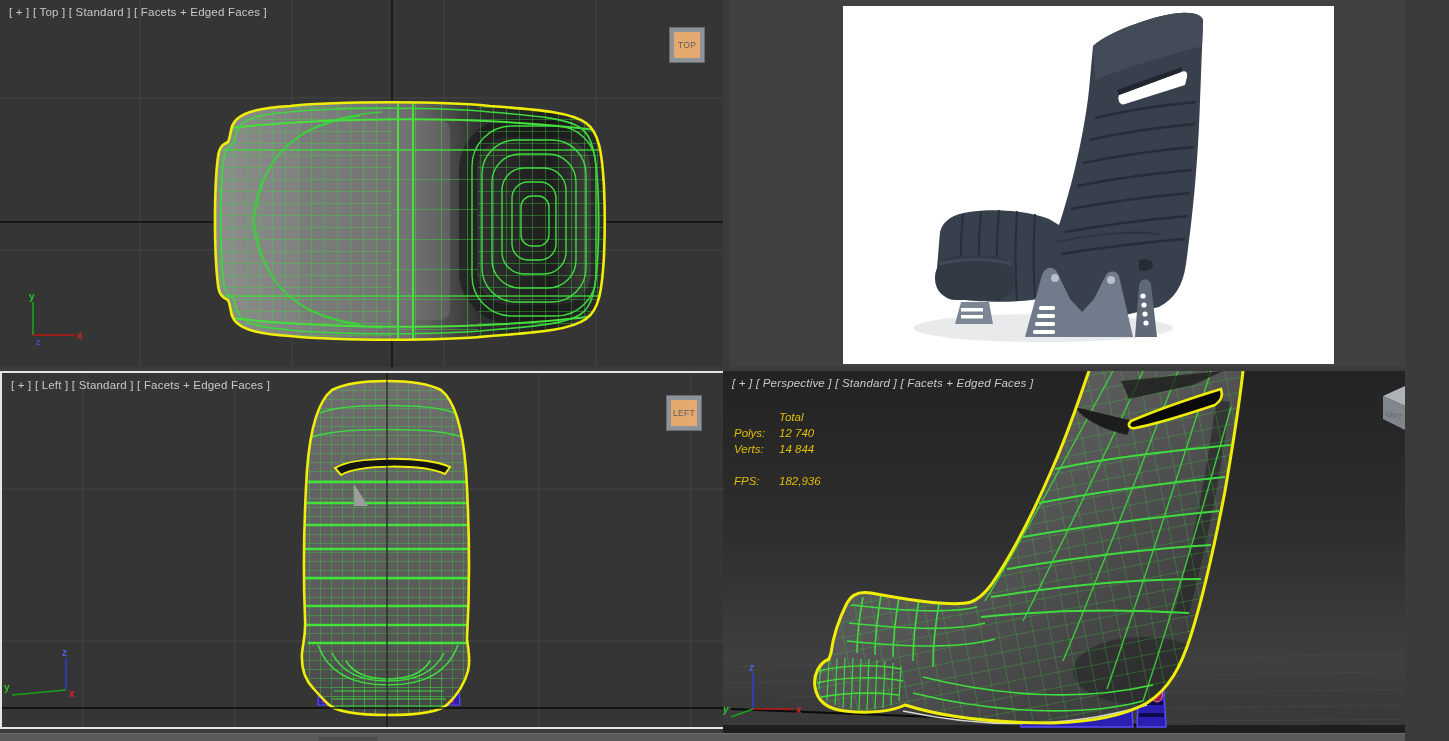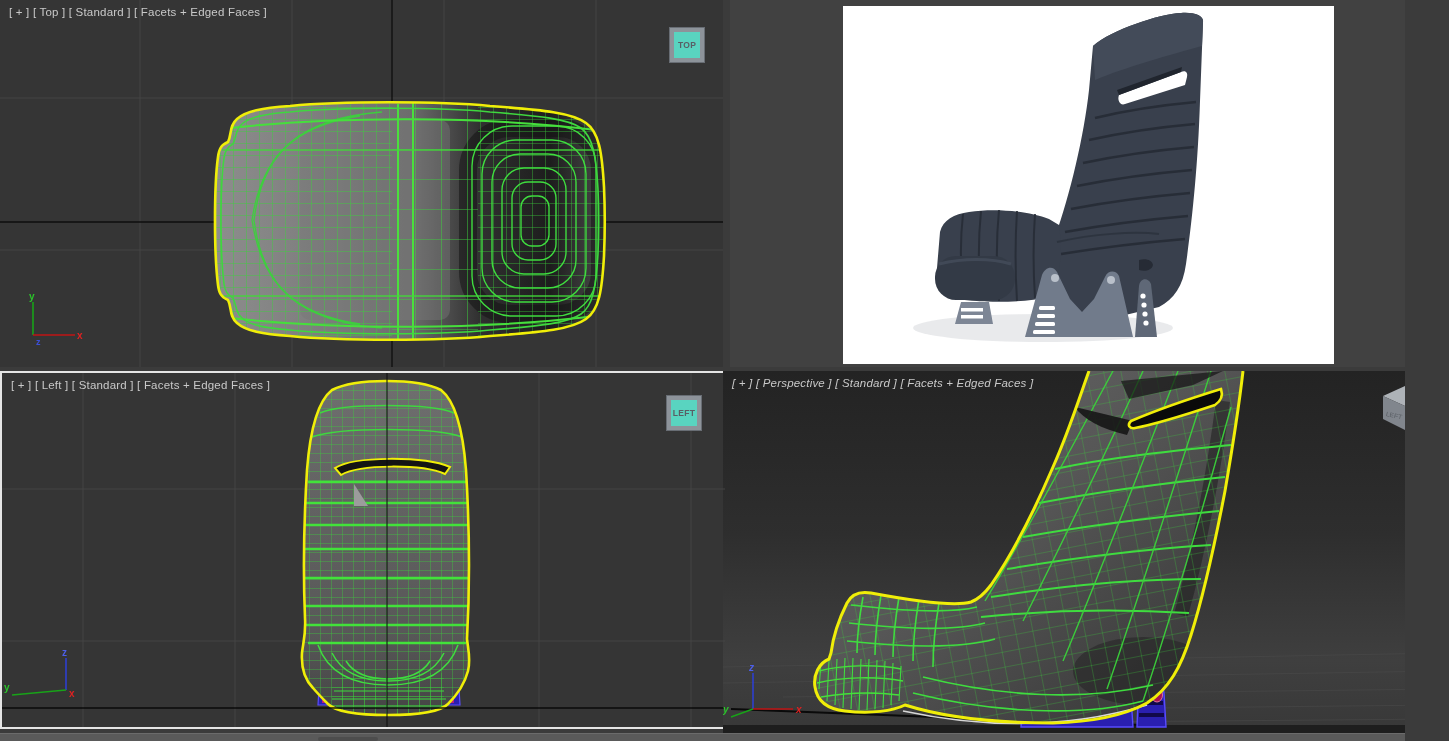--- a/index.html
+++ b/index.html
@@ -13,22 +13,22 @@
   #vp-persp{left:723px;top:371px;width:718px;height:362px;
             background:linear-gradient(#232323 0%,#2e2e2e 45%,#3f3f3f 80%,#383838 100%);font-style:italic;}
   .vp-label{position:absolute;left:9px;top:6px;color:#c9c9c9;font-size:11.5px;
             letter-spacing:.2px;z-index:30;white-space:pre;cursor:default;}
   svg{display:block;}
   .scene{position:absolute;left:0;top:0;z-index:5;}
   
   .viewcube{position:absolute;width:34px;height:34px;z-index:40;
             background:#9aa0a9;border:1px solid #70757d;opacity:.88;
             display:flex;align-items:center;justify-content:center;}
-  .viewcube .face{width:26px;height:26px;background:#5eead4;display:flex;align-items:center;
-            justify-content:center;color:#5f646c;font-size:8.5px;font-weight:bold;letter-spacing:.3px;}
+  .viewcube .face{width:26px;height:26px;background:#fdba74;display:flex;align-items:center;
+            justify-content:center;color:#5f646c;font-size:8.5px;font-weight:normal;letter-spacing:.3px;}
   #vp-top .viewcube{left:669px;top:27px;}
   #vp-left .viewcube{left:664px;top:22px;}
   
   .stats{position:absolute;left:11px;top:38px;z-index:30;color:#e0bd06;font-size:11.5px;line-height:16px;}
   .stats-row{display:flex;}
   .stats-label{display:inline-block;width:45px;}
   .stats-spacer{height:16px;}
   .bottombar{position:absolute;left:0;top:733px;width:1449px;height:8px;
              background:#5a5a5a;border-top:1px solid #6b6b6b;z-index:50;}
   .bottombar .notch{position:absolute;left:318px;top:3px;width:60px;height:4px;
@@ -259,20 +259,39 @@
     </svg>
 
     <div class="viewcube">
       <div class="face">LEFT</div>
     </div>
   </div>
 
   <div class="viewport" id="vp-persp">
     <div class="vp-label">[ + ] [ Perspective ] [ Standard ] [ Facets + Edged Faces ]</div>
 
+    <div class="stats">
+      <div class="stats-row">
+          <span class="stats-label"></span>
+          <span>Total</span>
+        </div>
+      <div class="stats-row">
+          <span class="stats-label">Polys:</span>
+          <span>12 740</span>
+        </div>
+      <div class="stats-row">
+          <span class="stats-label">Verts:</span>
+          <span>14 844</span>
+        </div>
+      <div class="stats-spacer"></div>
+      <div class="stats-row">
+          <span class="stats-label">FPS:</span>
+          <span>182,936</span>
+        </div>
+    </div>
 
     <svg class="scene" width="718" height="362" viewBox="0 0 718 362">
       <defs>
         <pattern id="pvGrid" width="17" height="15" patternUnits="userSpaceOnUse" patternTransform="rotate(-11)">
           <path d="M17 0 V15 M0 15 H17" stroke="#3bd23b" stroke-width="1" fill="none" opacity="0.55"></path>
         </pattern>
         <linearGradient id="pvShade" x1="0" y1="0" x2="1" y2="1">
           <stop offset="0" stop-color="#6a6a6a"></stop>
             <stop offset="0.45" stop-color="#565656"></stop>
           <stop offset="0.8" stop-color="#3f3f3f"></stop>

